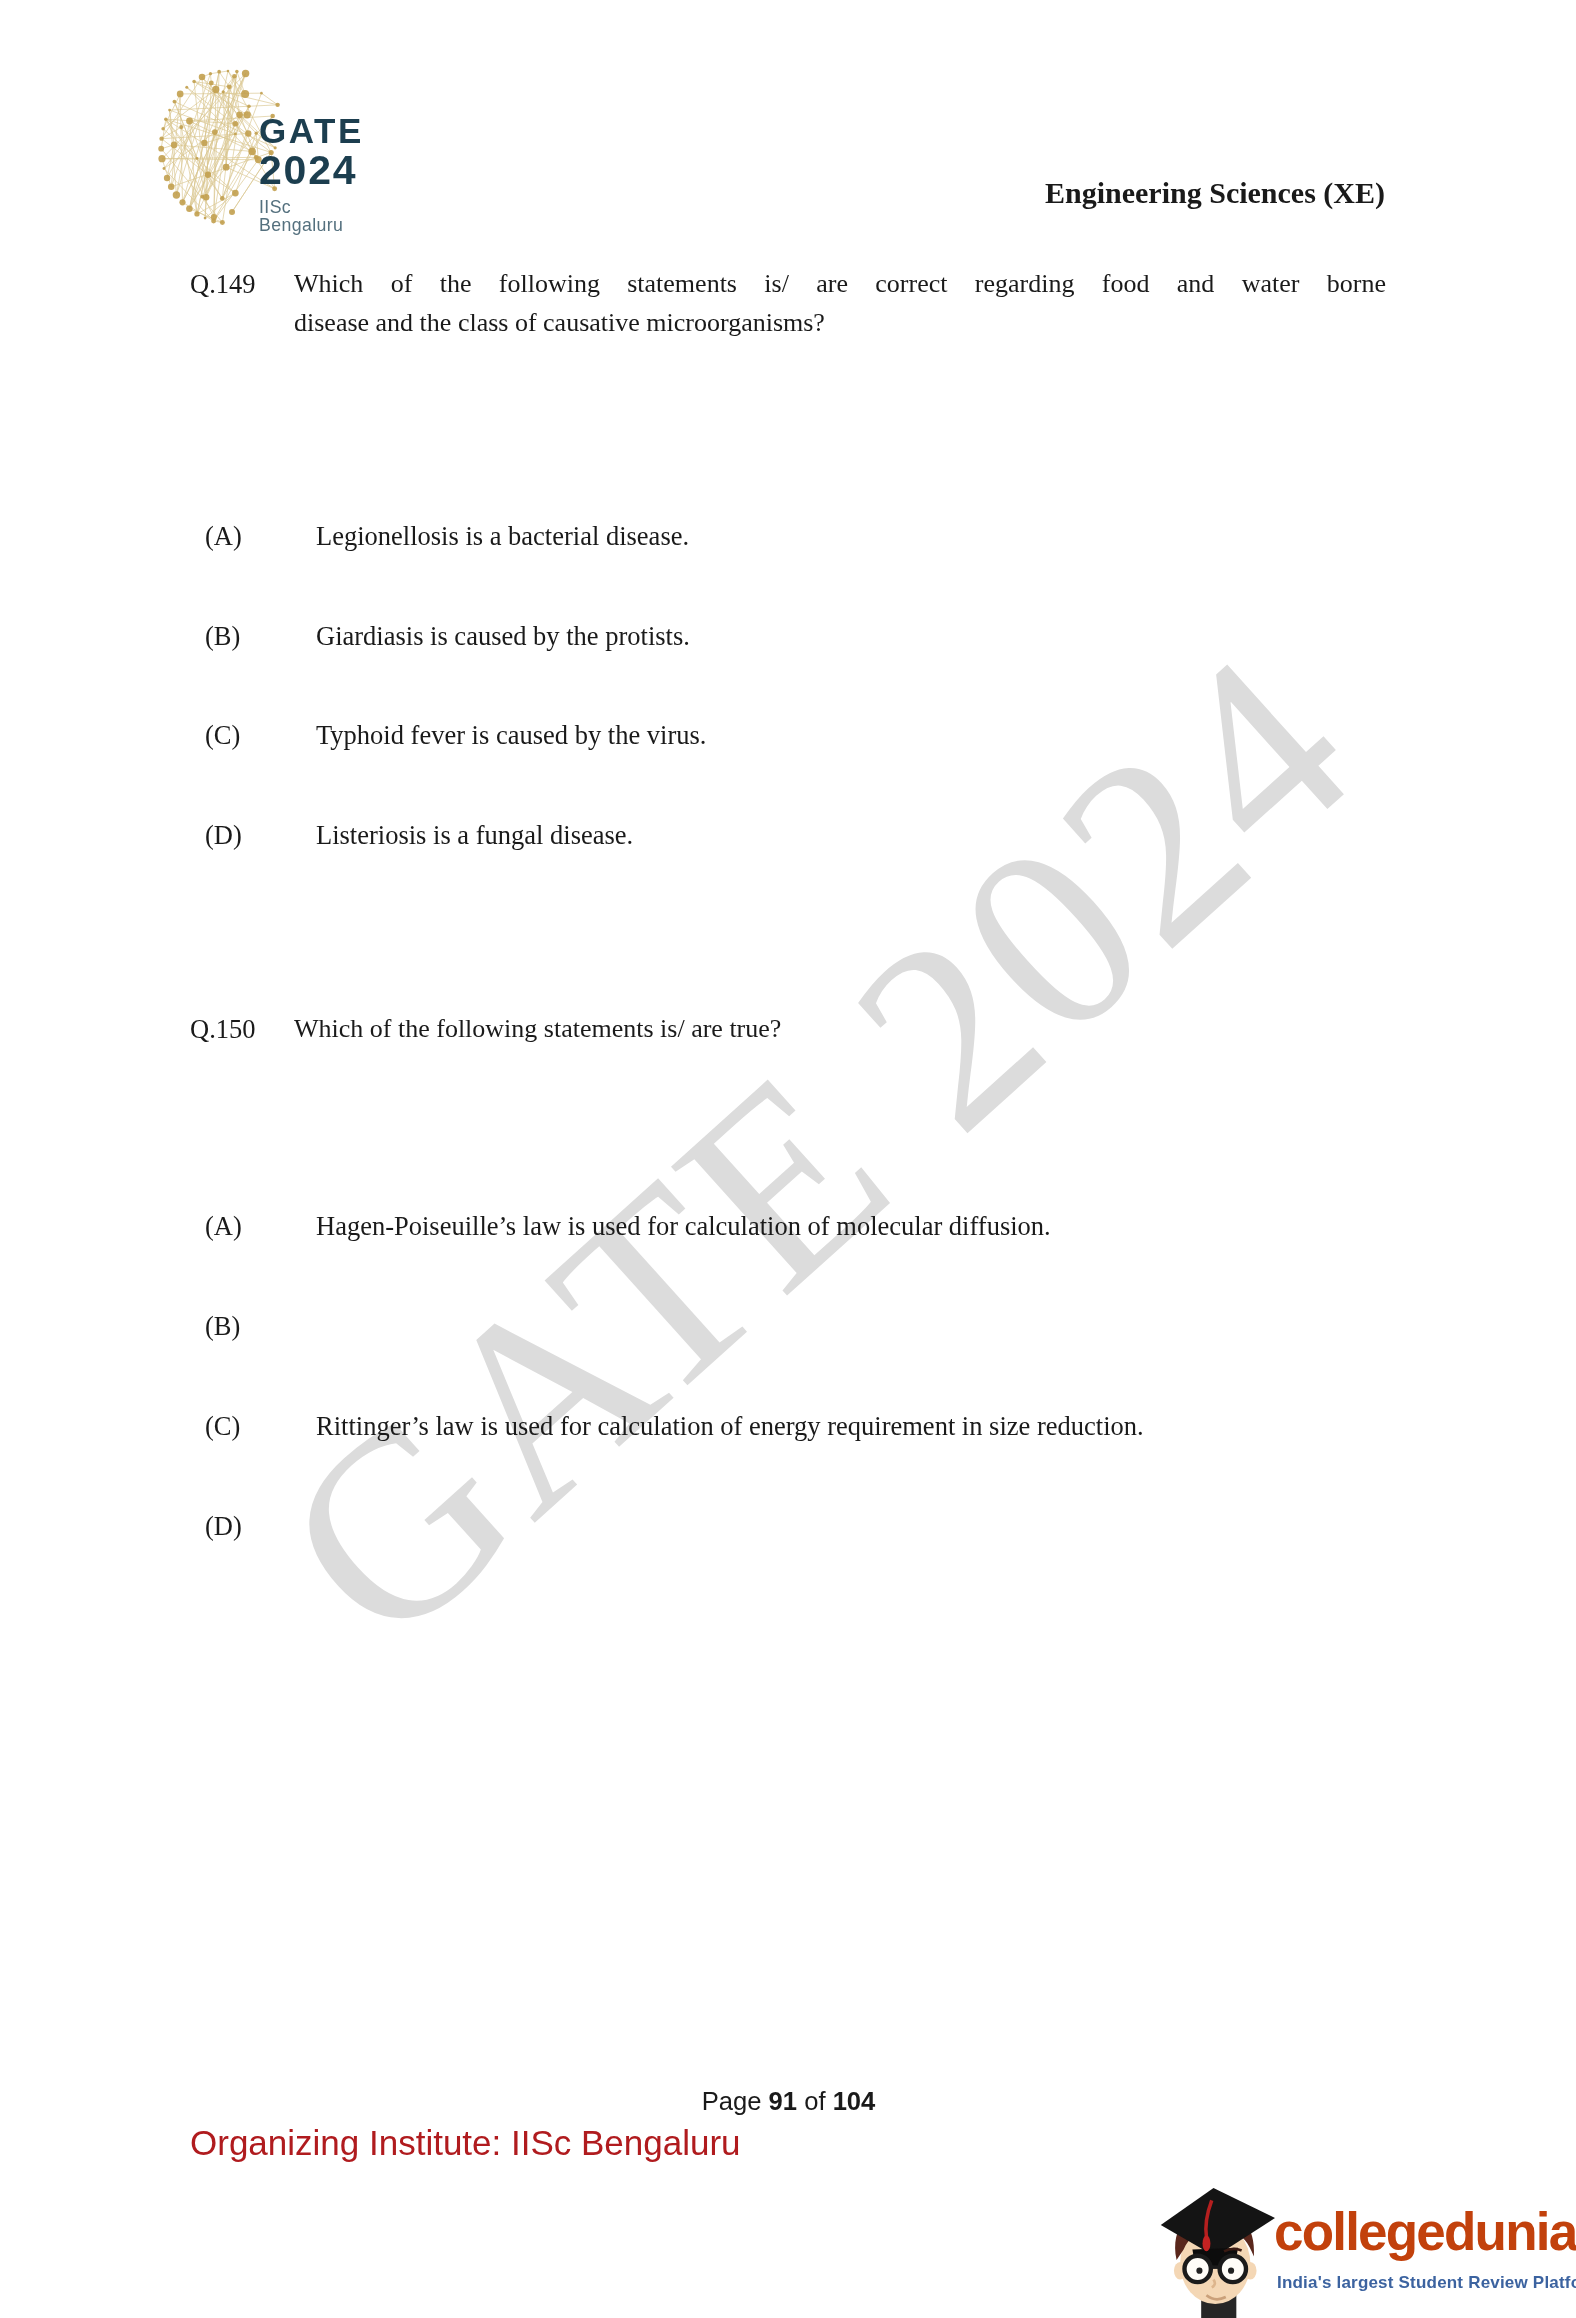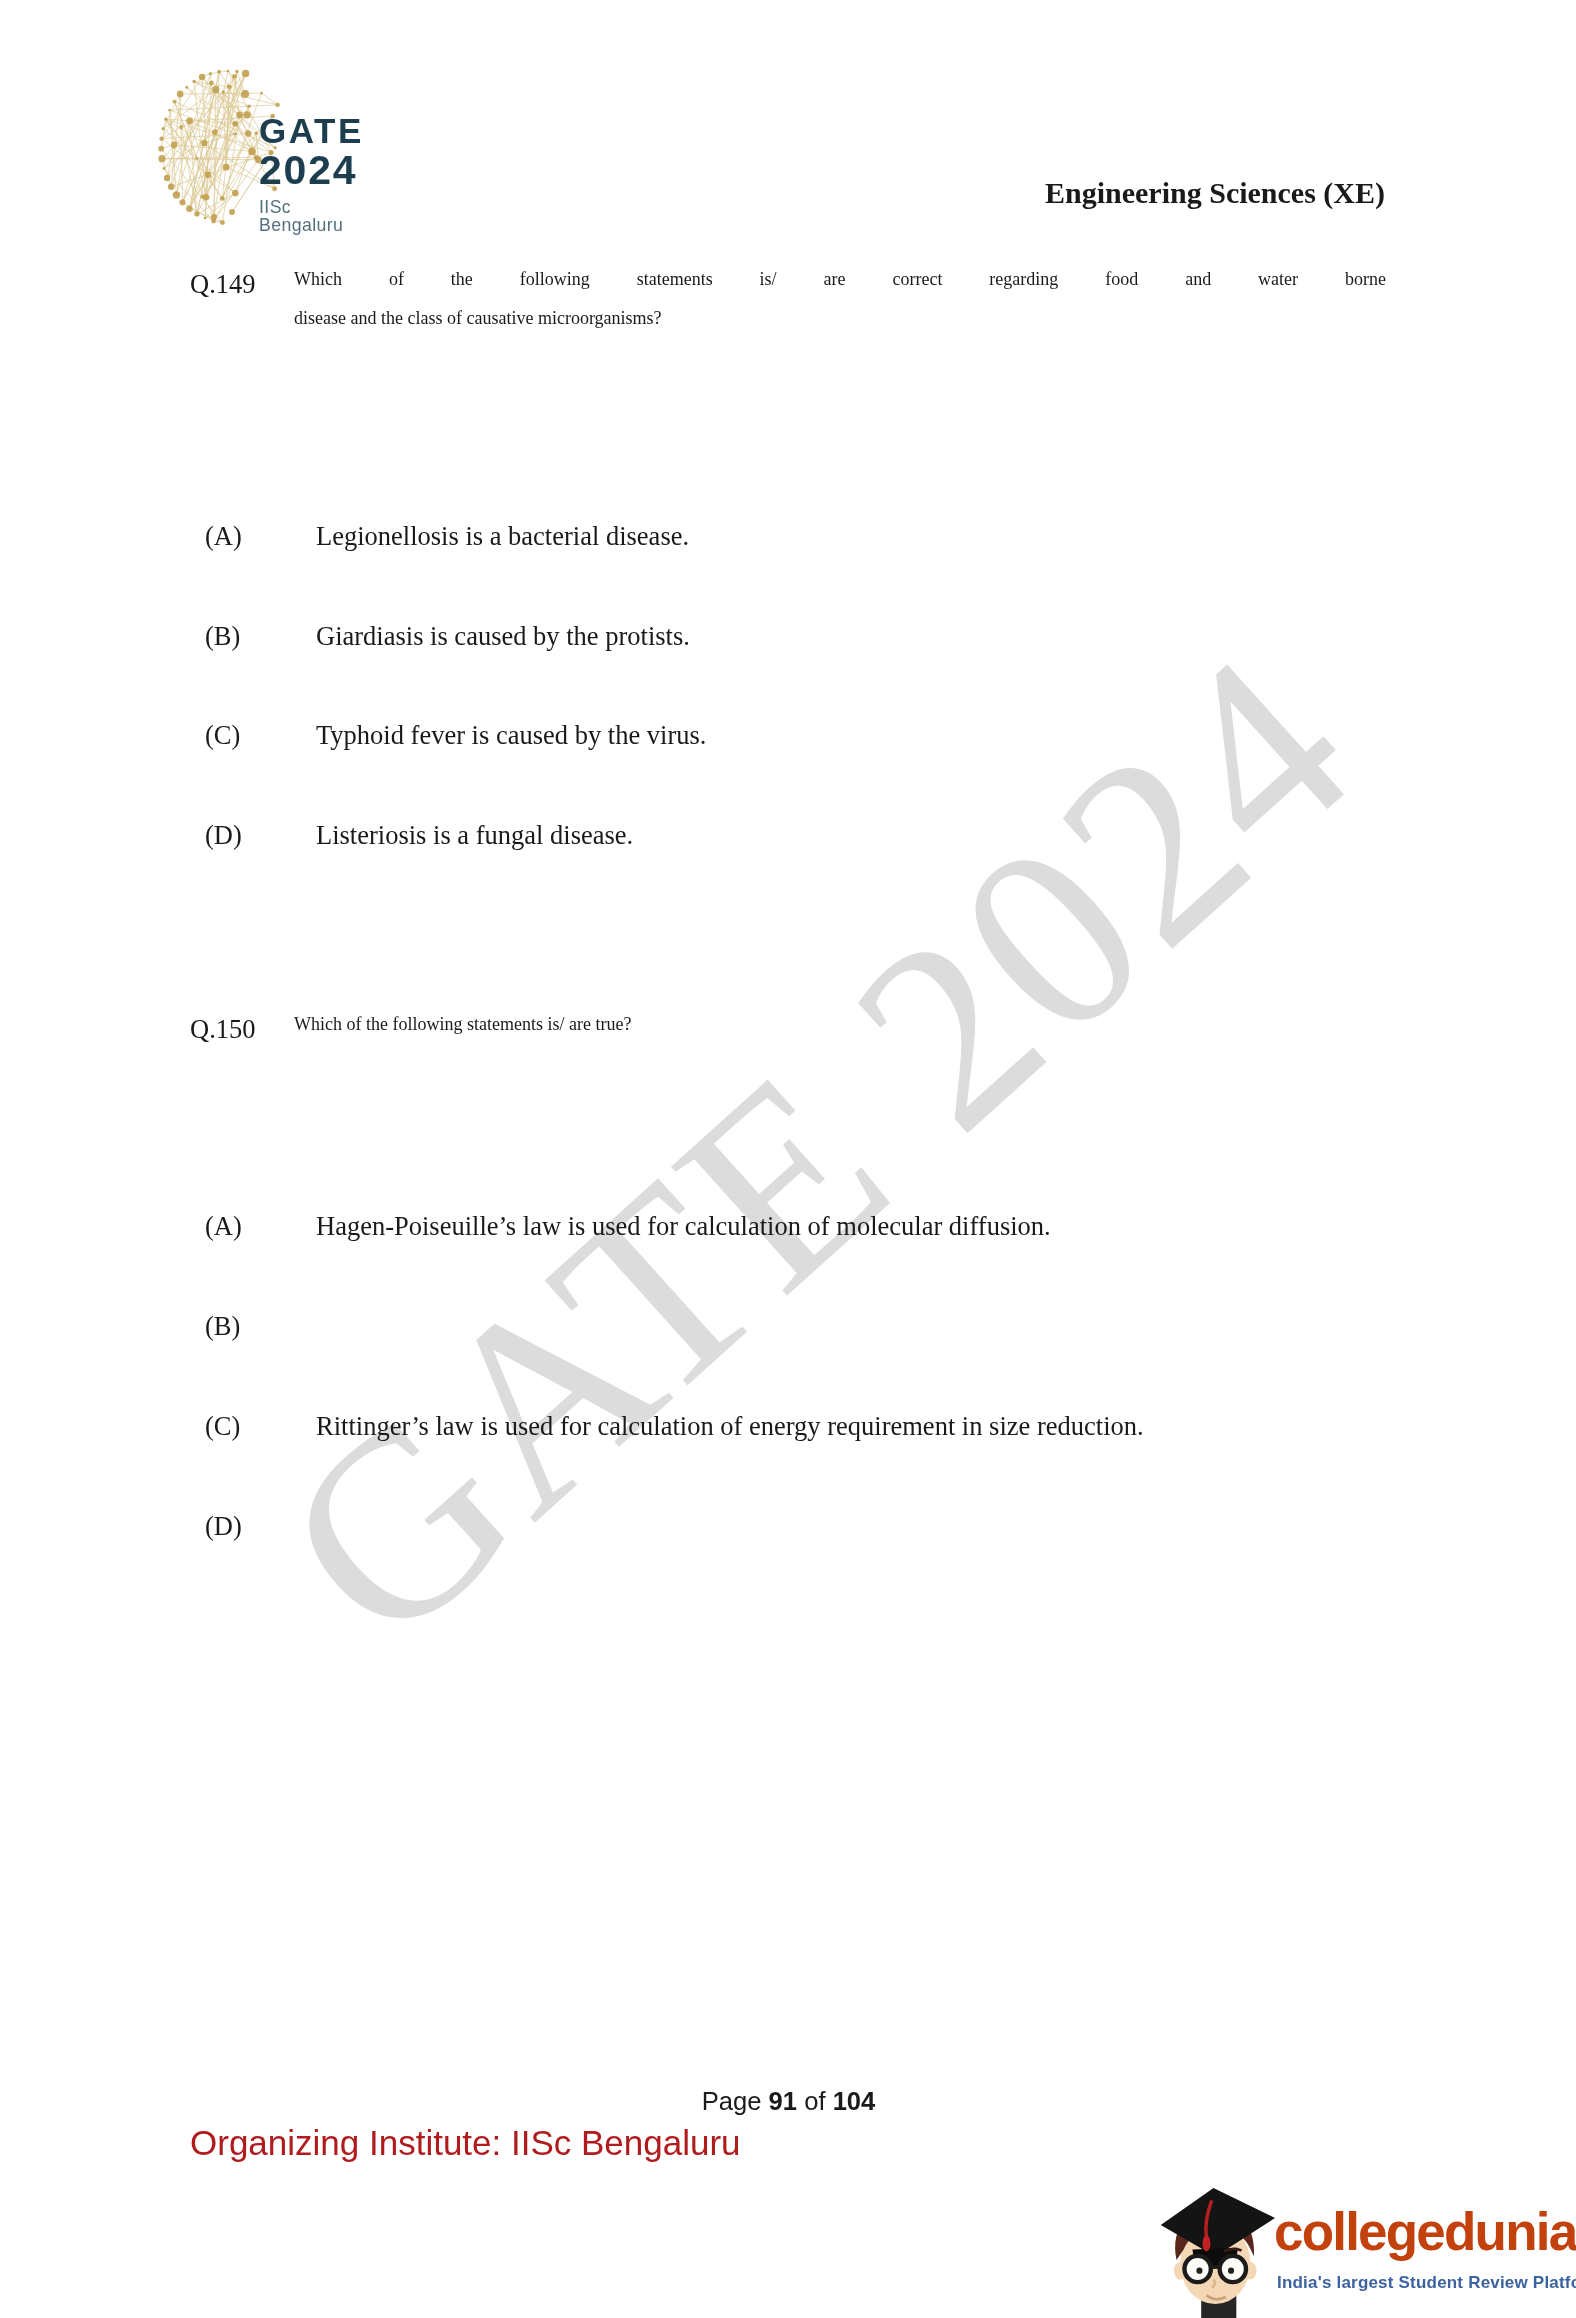--- a/index.html
+++ b/index.html
@@ -40,21 +40,21 @@
     font-family:"Liberation Sans", sans-serif;
     font-size:17.7px;color:#54707e;margin-top:8px;letter-spacing:0.4px;
   }
   
   .subject{
     position:absolute;right:192px;top:135px;
     font-size:30px;font-weight:bold;z-index:2;margin-top:41px;
   }
   
   .q-num{position:absolute;left:190px;font-size:26.5px;z-index:2;}
-  .q-line{position:absolute;left:294px;width:1092px;font-size:18px;z-index:2;}
+  .q-line{position:absolute;left:294px;width:1092px;font-size:26px;z-index:2;}
   .q-line.justified{text-align:justify;text-align-last:justify;}
   .opt{position:absolute;left:205px;display:flex;font-size:26.5px;z-index:2;}
   .opt-label{width:111px;flex:none;}
   .opt-text{white-space:nowrap;}
   
   .page-counter{
     position:absolute;left:0;top:2087px;width:1577px;text-align:center;
     font-family:"Liberation Sans", sans-serif;font-size:25.6px;color:#1a1a1a;z-index:2;
   }
   .page-counter b{font-weight:bold;}

